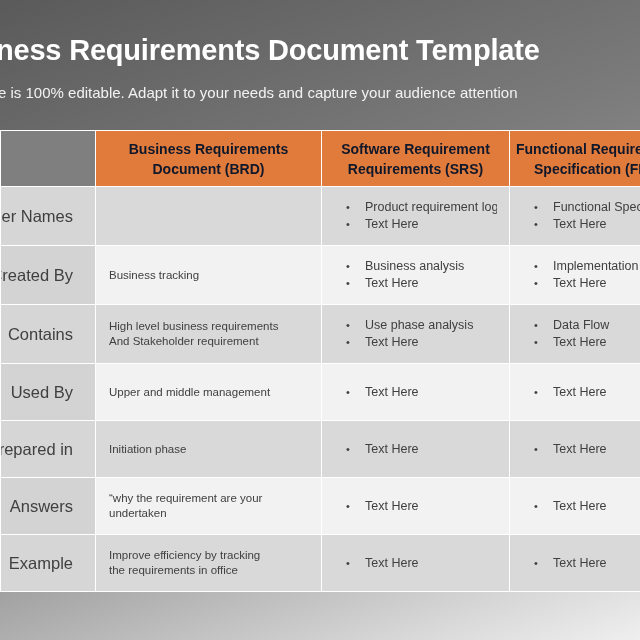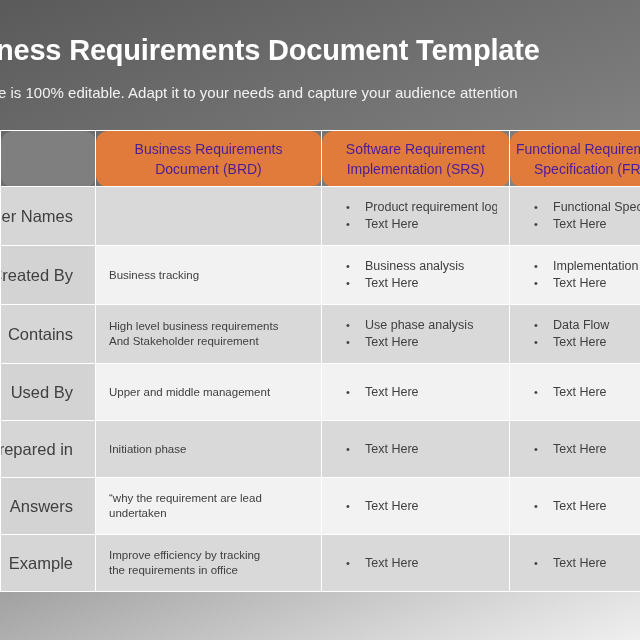--- a/index.html
+++ b/index.html
@@ -16,21 +16,21 @@
     position:absolute; left:-2px; top:84px; white-space:nowrap;
     color:#f2f2f2; font-size:15px;
   }
   .table {
     position:absolute; left:0; top:130px; width:660px;
     border-collapse:collapse; table-layout:fixed;
   }
   .table td, .table th {
     border:1.5px solid #ffffff; padding:0; vertical-align:middle;
   }
-  .table th { height:55px; color:#4c1d95; font-weight:normal; font-size:14px; line-height:20px; text-align:center; background:#e07b3c;border-radius:12px; }
+  .table th { height:55px; color:#0f172a; font-weight:bold; font-size:14px; line-height:20px; text-align:center; background:#e07b3c; }
   .table th.corner { background:#7f7f7f; }
   .table td { height:56px; }
   .rowlabel {
     background:#d4d4d4; color:#404040; font-size:16.5px; text-align:right; white-space:nowrap; overflow:hidden;
     direction:rtl; padding-right:22px !important;
   }
   .rowlabel span { direction:ltr; unicode-bidi:embed; }
   tr.odd td.cell { background:#d9d9d9; }
   tr.even td.cell { background:#f2f2f2; }
   tr.odd td.rowlabel { background:#d6d6d6; }
@@ -50,21 +50,21 @@
   <colgroup>
     <col style="width:95px">
       <col style="width:226px">
       <col style="width:188px">
       <col style="width:151px">
   </colgroup>
   <tbody>
       <tr>
     <th class="corner"></th>
     <th><span>Business Requirements</span><br><span>Document (BRD)</span></th>
-    <th><span>Software Requirement</span><br><span>Implementation (SRS)</span></th>
+    <th><span>Software Requirement</span><br><span>Requirements (SRS)</span></th>
     <th style="text-align:left;padding-left:6px;white-space:nowrap;overflow:hidden;"><span>Functional Requirement</span><br><span style="padding-left:18px">Specification (FRS)</span></th>
   </tr>
 
   <tr class="odd">
     <td class="rowlabel"><span>Other Names</span></td>
     <td class="cell brd"><span></span></td>
     <td class="cell">
           <ul class="bul">
             <li>Product requirement log</li>
             <li>Text Here</li>
@@ -137,21 +137,21 @@
         </td>
     <td class="cell">
           <ul class="bul">
             <li>Text Here</li>
           </ul>
         </td>
   </tr>
 
   <tr class="even">
     <td class="rowlabel"><span>Answers</span></td>
-    <td class="cell brd"><span>“why the requirement are lead</span><br><span>undertaken</span></td>
+    <td class="cell brd"><span>“why the requirement are your</span><br><span>undertaken</span></td>
     <td class="cell">
           <ul class="bul">
             <li>Text Here</li>
           </ul>
         </td>
     <td class="cell">
           <ul class="bul">
             <li>Text Here</li>
           </ul>
         </td>

